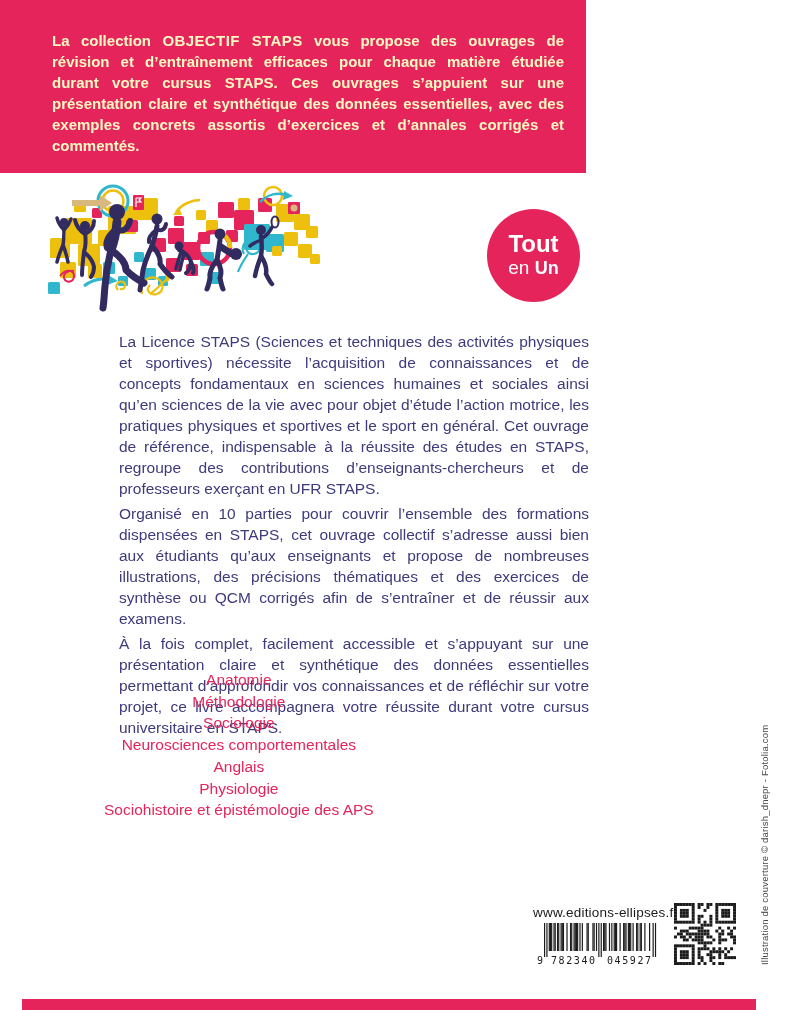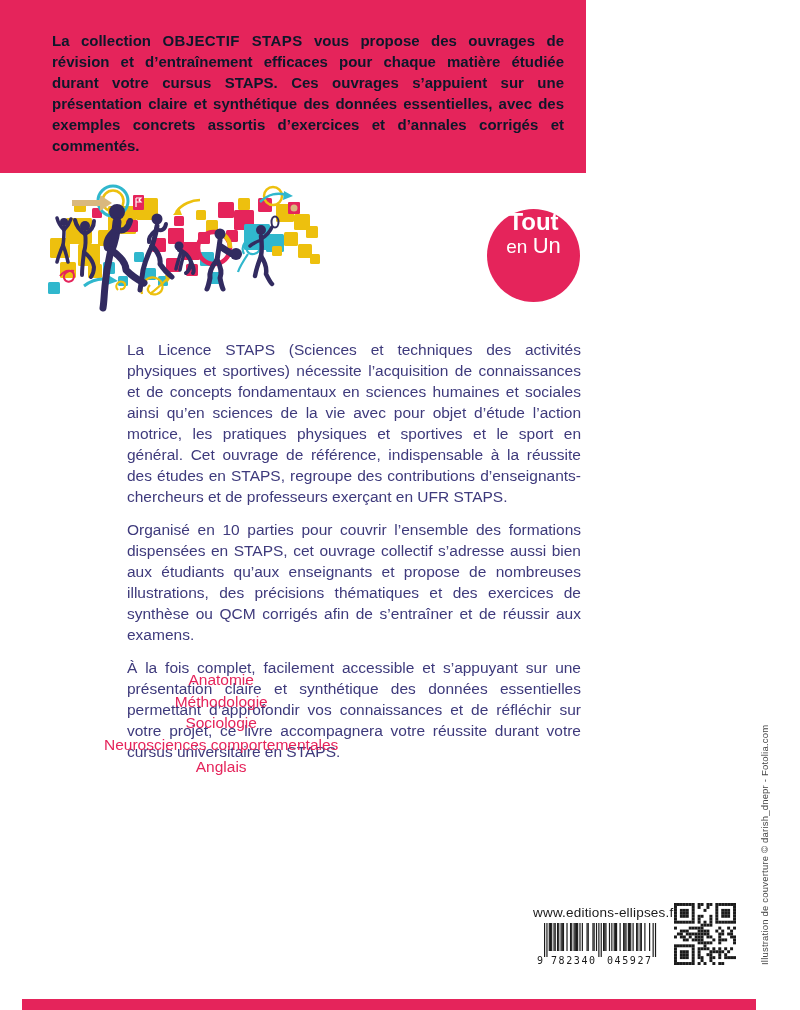--- a/index.html
+++ b/index.html
@@ -5,43 +5,43 @@
 <style>
   html,body { margin:0; padding:0; background:#ffffff; }
   .page {
     position:relative; width:800px; height:1010px; background:#fff; overflow:hidden;
     font-family:"Liberation Sans","DejaVu Sans",sans-serif;
   }
   
   .header-box { position:absolute; left:0; top:0; width:586px; height:173px; background:var(--pink); }
   .header-text {
     position:absolute; left:52px; top:30px; width:512px;
-    color:#0f172a; font-size:15px; line-height:21px; font-weight:700; text-align:justify;
+    color:#fef9c3; font-size:15px; line-height:21px; font-weight:700; text-align:justify;
   }
   .brand { font-weight:800; letter-spacing:.4px; }
   
   .illustration { position:absolute; left:48px; top:182px; width:275px; height:132px; }
   .sq-y { fill:var(--yellow); } .sq-p { fill:var(--pink); } .sq-c { fill:var(--cyan); }
   .fig  { stroke:var(--navy); fill:none; stroke-linecap:round; stroke-linejoin:round; }
   .hd   { fill:var(--navy); }
   
   .badge {
     position:absolute; left:487px; top:209px; width:93px; height:93px; border-radius:50%;
     background:var(--pink); color:#fff; display:flex; flex-direction:column;
-    align-items:center; text-align:center;
+    align-items:center; justify-content:center; text-align:center;
   }
   .badge-line1 { font-weight:700; font-size:24px; line-height:25px; }
   .badge-line2 { font-size:19px; line-height:24px; }
-  .badge-line2 .bold { font-weight:400; font-size:22px; }
+  .badge-line2 .bold { font-weight:700; font-size:18px; }
   
   .description {
     position:absolute; left:115px; top:327px; width:478px;
     color:var(--text_indigo); font-size:15.5px; line-height:21px; text-align:justify;
   }
-  .description p { margin:12px; }
+  .description p { margin:4px; }
   
   .subjects { position:absolute; left:104px; top:669px; color:var(--pink); font-size:15.5px; line-height:21.7px;text-align:center; }
   
   .website { position:absolute; left:533px; top:905px; font-size:13.5px; color:#1a1a1a; letter-spacing:.2px; }
   .barcode { position:absolute; left:536px; top:923px; }
   .qr      { position:absolute; left:674px; top:903px; }
   .credit  {
     position:absolute; left:759px; top:965px; transform-origin:0 0; transform:rotate(-90deg);
     font-size:9.5px; color:#454545; white-space:nowrap; letter-spacing:.2px;
   }
@@ -201,20 +201,22 @@
       <p>Organisé en 10 parties pour couvrir l’ensemble des formations dispensées en STAPS, cet ouvrage collectif s’adresse aussi bien aux étudiants qu’aux enseignants et propose de nombreuses illustrations, des précisions thématiques et des exercices de synthèse ou QCM corrigés afin de s’entraîner et de réussir aux examens.</p>
       <p>À la fois complet, facilement accessible et s’appuyant sur une présentation claire et synthétique des données essentielles permettant d’approfondir vos connaissances et de réfléchir sur votre projet, ce livre accompagnera votre réussite durant votre cursus universitaire en STAPS.</p>
     </div>
 
   <div class="subjects">
       <div>Anatomie</div>
       <div>Méthodologie</div>
       <div>Sociologie</div>
       <div>Neurosciences comportementales</div>
       <div>Anglais</div>
+      <div>Physiologie</div>
+      <div>Sociohistoire et épistémologie des APS</div>
     </div>
 
   <div class="website">www.editions-ellipses.fr</div>
 
   <svg class="barcode" width="132" height="44" viewBox="0 0 132 44">
     <g id="barcode-bars" fill="#1a1a1a">
         <rect x="8.00" y="0" width="1.18" height="34"></rect>
         <rect x="10.36" y="0" width="1.18" height="34"></rect>
         <rect x="12.72" y="0" width="1.18" height="28"></rect>
         <rect x="13.90" y="0" width="1.18" height="28"></rect>

